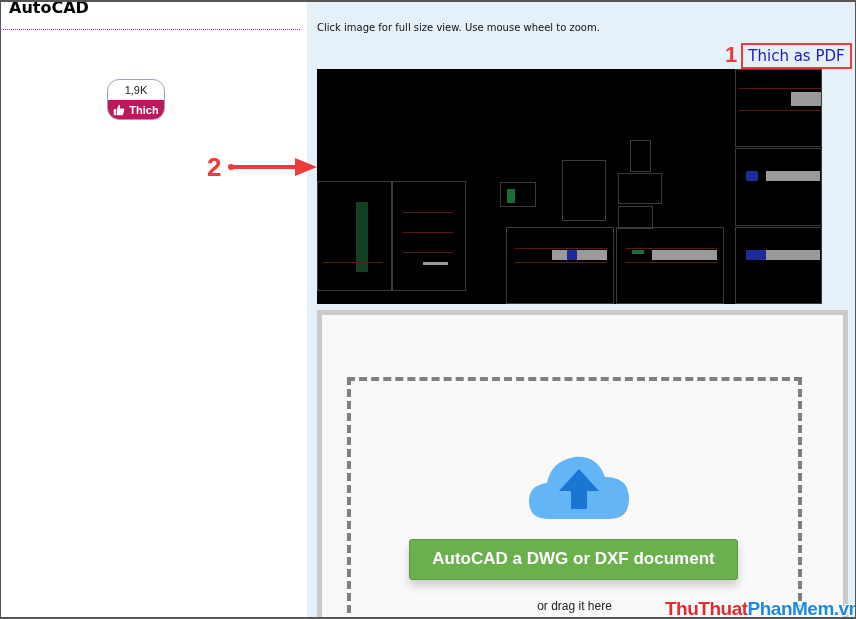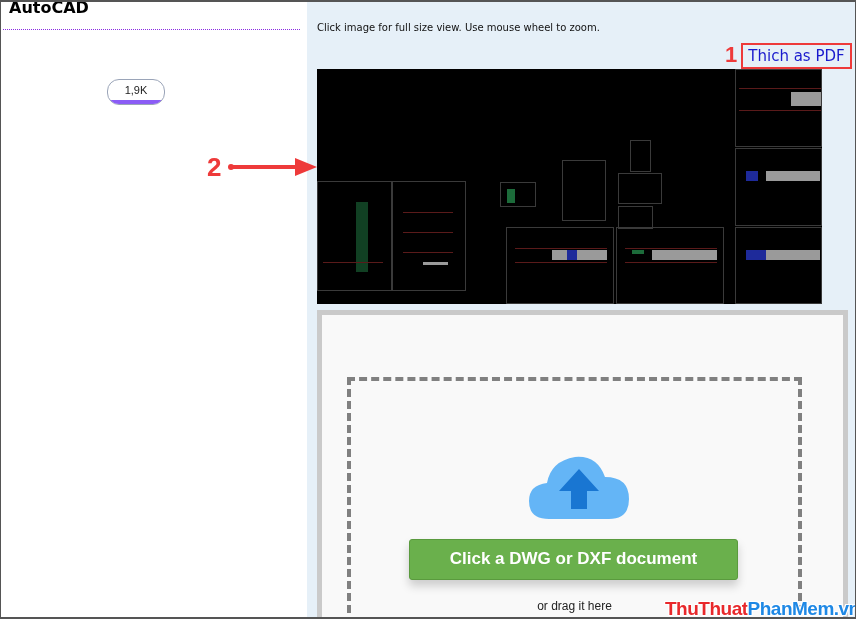--- a/index.html
+++ b/index.html
@@ -2,23 +2,23 @@
 <html><head>
   <meta charset="utf-8">
   <style>
     * { box-sizing: border-box; margin: 0; padding: 0; }
     html, body { width: 856px; height: 619px; overflow: hidden; background: #ffffff; }
     body { position: relative; font-family: "DejaVu Sans", sans-serif; border: 1px solid #555; border-top: 2px solid #555; border-bottom: 2px solid #555; }
 
     .left { position: absolute; left: 0; top: 0; width: 306px; height: 619px; background: #ffffff; }
     .app-title { position: absolute; left: 8px; top: -4px; font-size: 16px; font-weight: bold; color: #000; font-family: "DejaVu Sans", sans-serif; }
     .divider { position: absolute; left: 2px; top: 27px; width: 297px; border-top: 1px dotted #8a2be2; }
-    .fb-like { position: absolute; left: 106px; top: 77px; width: 58px; height: 26px; border: 1px solid #9aa4b8; border-radius: 12px; overflow: hidden; background: #fff; }
+    .fb-like { position: absolute; left: 106px; top: 77px; width: 58px; height: 41px; border: 1px solid #9aa4b8; border-radius: 12px; overflow: hidden; background: #fff; }
     .fb-count { height: 20px; line-height: 20px; text-align: center; font-size: 11px; color: #222; font-family: "Liberation Sans", sans-serif; }
-    .fb-btn { height: 19px; background: #8b5cf6; color: #fff; font-size: 11px; font-weight: bold; display: flex; align-items: center; justify-content: center; gap: 4px; font-family: "Liberation Sans", sans-serif; }
+    .fb-btn { height: 19px; background: #be185d; color: #fff; font-size: 11px; font-weight: bold; display: flex; align-items: center; justify-content: center; gap: 4px; font-family: "Liberation Sans", sans-serif; }
     .fb-btn svg { width: 12px; height: 12px; }
 
     .right { position: absolute; left: 306px; top: 0; width: 550px; height: 619px; background: #e6f0f8; }
     .hint { position: absolute; left: 10px; top: 20px; font-size: 10px; color: #111; font-family: "DejaVu Sans", sans-serif; }
     .save-pdf { position: absolute; left: 434px; top: 41px; width: 111px; height: 26px; border: 2px solid #ee3a3a; color: #1a1acd; font-size: 15px; line-height: 22px; text-align: center; cursor: pointer; font-family: "DejaVu Sans", sans-serif; }
     .ann-1 { position: absolute; left: 418px; top: 40px; font-size: 22px; font-weight: bold; color: #ee3a3a; font-family: "Liberation Sans", sans-serif; }
 
     .cad-preview { position: absolute; left: 10px; top: 67px; width: 505px; height: 235px; background: #000; cursor: pointer; overflow: hidden; }
     .sheet { position: absolute; border: 1px solid #3a3a3a; }
     .sheet .grid-line { position: absolute; background: #5a1a1a; }
@@ -112,21 +112,21 @@
     </div>
   </div>
 
   <div class="upload-panel">
     <div class="upload-inner">
       <div class="dropzone">
         <svg class="cloud" viewBox="0 0 104 70">
           <path d="M22 68 Q2 68 2 50 Q2 34 20 32 Q24 10 48 6 Q70 4 78 26 Q102 26 102 48 Q102 68 82 68 Z" fill="#64b5f6"></path>
           <polygon points="52,18 32,40 44,40 44,58 60,58 60,40 72,40" fill="#1976d2"></polygon>
         </svg>
-        <div class="select-btn">Click a DWG or DXF document</div>
+        <div class="select-btn">AutoCAD a DWG or DXF document</div>
         <div class="drag-text">or drag it here</div>
       </div>
     </div>
   </div>
 </div>
 
 <div class="ann-2">2</div>
 <svg class="ann-arrow" viewBox="0 0 92 20">
   <circle cx="4" cy="10" r="3" fill="#ee3a3a"></circle>
   <rect x="4" y="8" width="68" height="4" fill="#ee3a3a"></rect>

